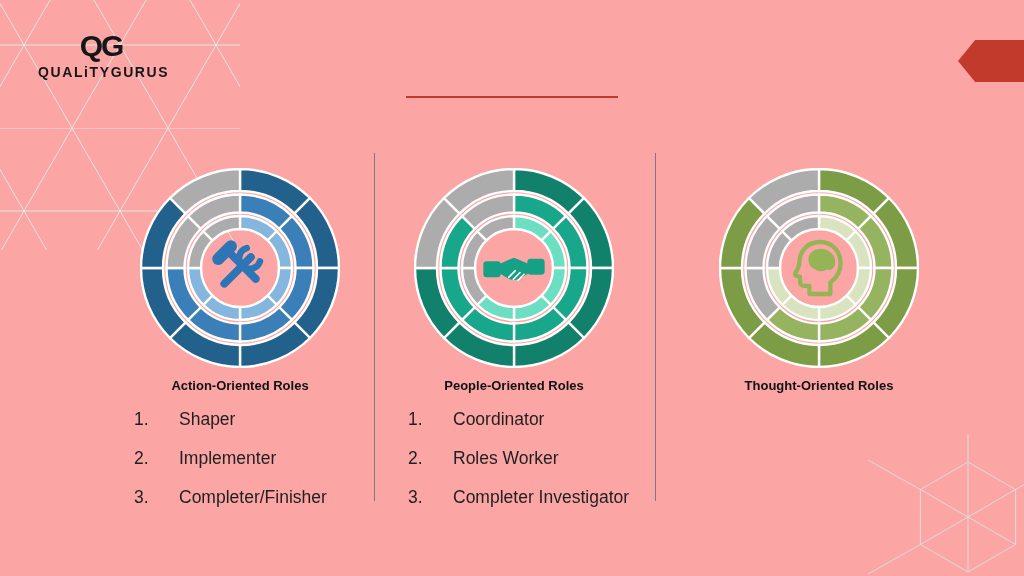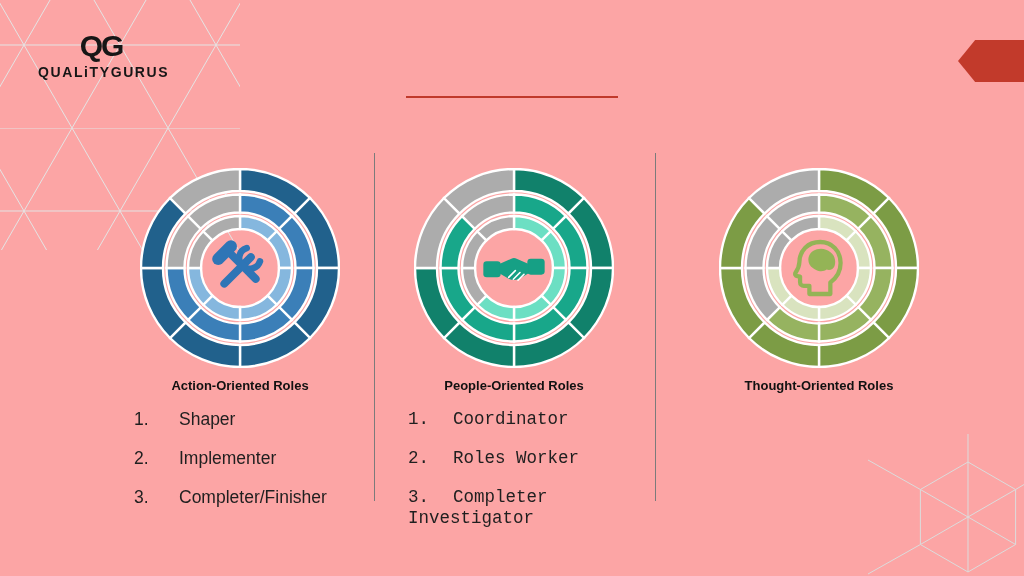--- a/index.html
+++ b/index.html
@@ -159,21 +159,21 @@
             </g>
             <g stroke="#fff" stroke-width="1.2" fill="none" stroke-linecap="round">
               <path d="M20 31 l5 -5"></path>
               <path d="M23.5 32.4 l5 -5"></path>
               <path d="M27 33.2 l4.5 -4.5"></path>
             </g>
           </svg>
         </span>
     </div>
     <h2 class="heading">People-Oriented Roles</h2>
-    <ol class="role-list" style="color: rgb(31, 31, 31); font-family: Liberation Mono, monospace;">
+    <ol class="role-list" style="color: rgb(31, 31, 31);">
       <li>
         <span class="num">1.</span><span>Coordinator</span>
       </li>
       <li>
         <span class="num">2.</span><span>Roles Worker</span>
       </li>
       <li>
         <span class="num">3.</span><span>Completer Investigator</span>
       </li>
     </ol>

